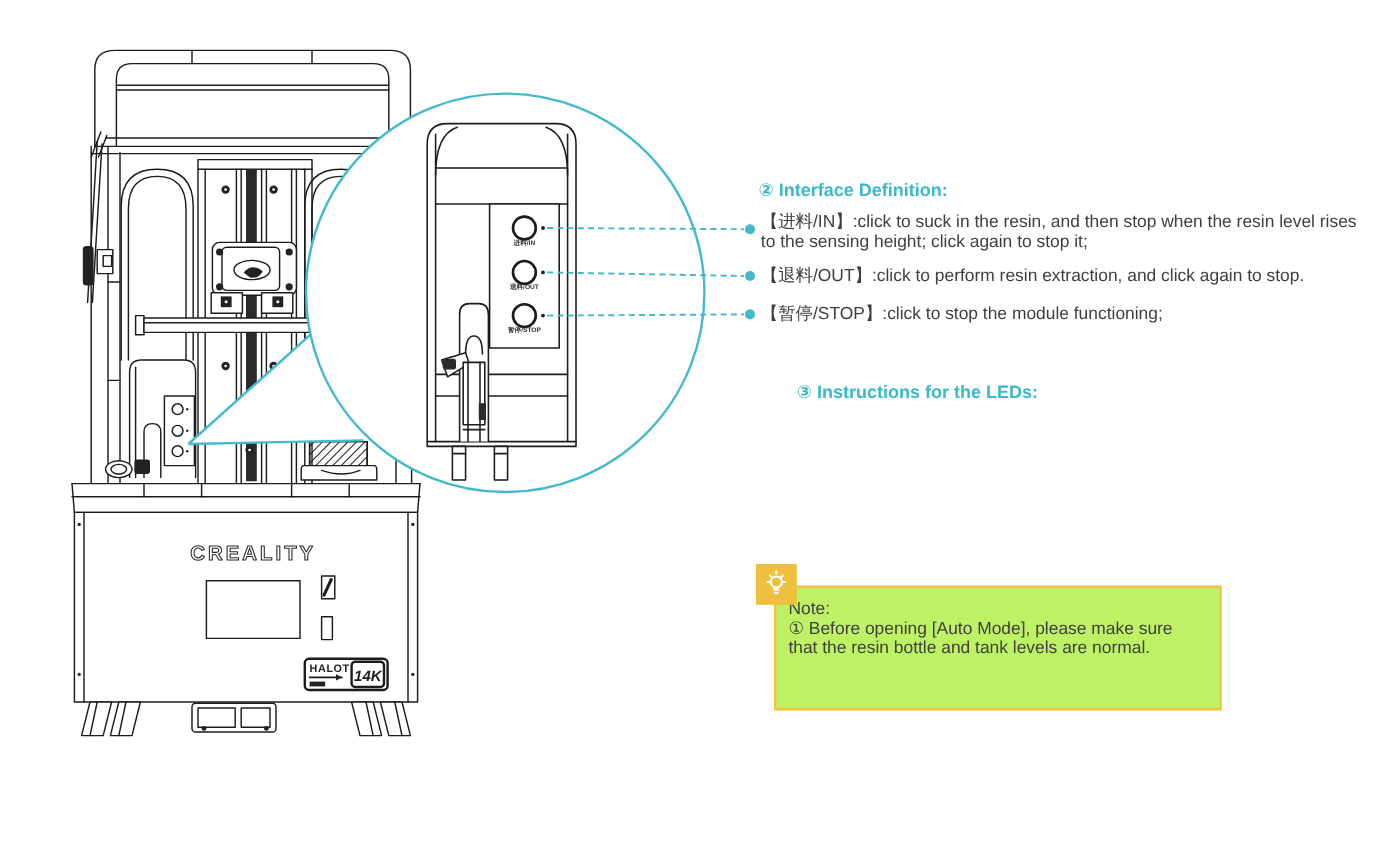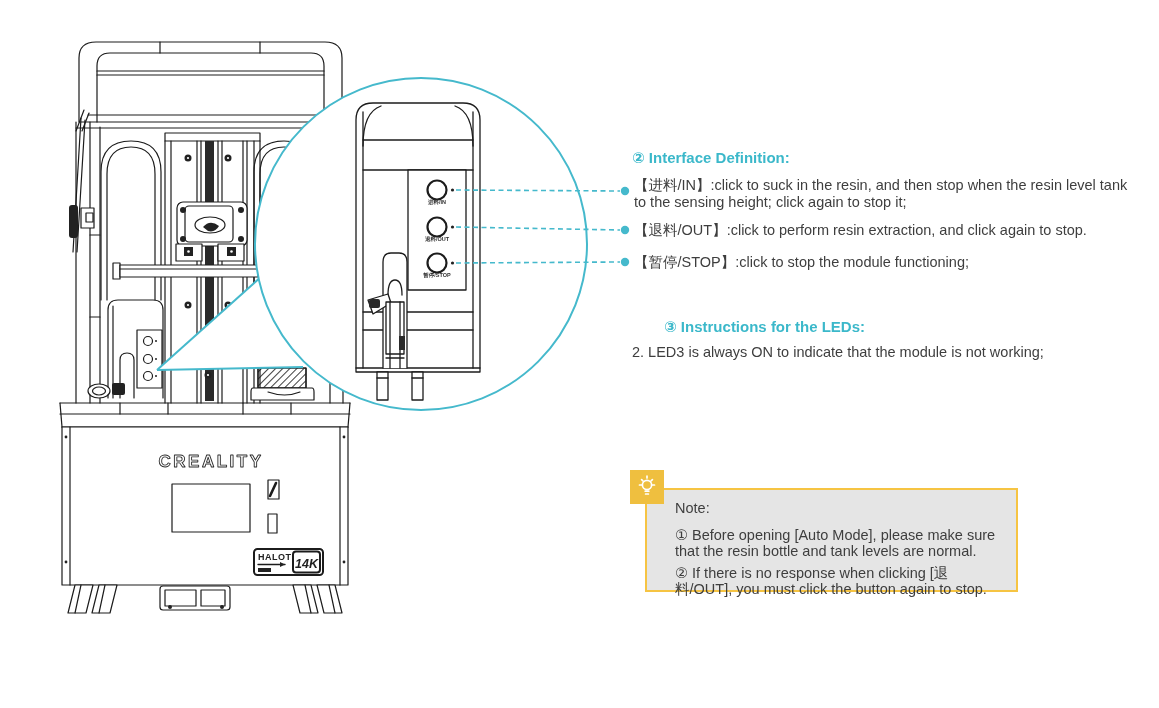--- a/index.html
+++ b/index.html
@@ -2,23 +2,23 @@
 <html><head>
 <meta charset="utf-8">
 <style>
   html,body{margin:0;padding:0;background:#fff;}
   .page{position:relative;width:1159px;height:708px;background:#fff;overflow:hidden;
         font-family:"Liberation Sans","DejaVu Sans",sans-serif;color:#3e3e3e;}
   .abs{position:absolute;}
   .sec-heading{font-size:15px;font-weight:bold;color:#3bb8ca;white-space:nowrap;}
   .body-text{font-size:14.5px;line-height:16.5px;color:#3e3e3e;}
   .led-item{font-size:14.5px;line-height:17px;margin-bottom:9px;color:#3e3e3e;white-space:nowrap;}
-  .note-box{box-sizing:border-box;border:2px solid #f6c443;padding:10px 14px 0 28px;background:#e5e5e5;}
+  .note-box{box-sizing:border-box;border:2px solid #f6c443;padding:10px 14px 0 10px;background:#bef264;}
   .note-title{font-size:14.5px;line-height:16px;color:#3e3e3e;}
-  .note-item{font-size:14.5px;line-height:16px;color:#3e3e3e;margin-top:11px;}
+  .note-item{font-size:14.5px;line-height:16px;color:#3e3e3e;margin-top:0;}
   .note-item + .note-item{margin-top:6px;}
   .note-icon{width:34px;height:34px;background:#efbf3f;display:flex;align-items:center;justify-content:center;z-index:2;}
   svg text{font-family:"Liberation Sans","DejaVu Sans",sans-serif;}
 </style>
 </head>
 <body>
 
 <div class="page">
 
   <svg class="abs" style="left:0;top:0" width="645" height="708" viewBox="0 0 645 708">
@@ -272,36 +272,34 @@
     </g>
     <g fill="#45b9cc">
       <circle cx="625" cy="191" r="4.2"></circle>
       <circle cx="625" cy="230" r="4.2"></circle>
       <circle cx="625" cy="262" r="4.2"></circle>
     </g>
   </svg>
 
   <div class="abs sec-heading" style="left:632px;top:149px">② Interface Definition:</div>
 
-  <div class="abs body-text" style="left:634px;top:177px;width:502px">【进料/IN】:click to suck in the resin, and then stop when the resin level tank to the sensing height; click again to stop it;</div>
+  <div class="abs body-text" style="left:634px;top:177px;width:502px">【进料/IN】:click to suck in the resin, and then stop when the resin level rises to the sensing height; click again to stop it;</div>
 
   <div class="abs body-text" style="left:634px;top:254px;width:510px;white-space:nowrap">【暂停/STOP】:click to stop the module functioning;</div>
 
   <div class="abs body-text" style="left:634px;top:222px;width:510px;white-space:nowrap">【退料/OUT】:click to perform resin extraction, and click again to stop.</div>
 
   <div class="abs sec-heading" style="left:664px;top:318px">③ Instructions for the LEDs:</div>
 
   <div class="abs" style="left:632px;top:344px">
-    <div class="led-item">2. LED3 is always ON to indicate that the module is not working;</div>
   </div>
 
   <div class="abs note-box" style="left:645px;top:488px;width:373px;height:104px">
     <div class="note-title">Note:</div>
     <div class="note-item">① Before opening [Auto Mode], please make sure that the resin bottle and tank levels  are normal.</div>
-    <div class="note-item">② If there is no response when clicking [退料/OUT], you must click the button again to stop.</div>
   </div>
 
   <div class="abs note-icon" style="left:630px;top:470px">
     <svg width="26" height="26" viewBox="0 0 26 26">
       <g stroke="#ffffff" stroke-width="1.7" fill="none" stroke-linecap="round">
         <circle cx="13" cy="11" r="4.6"></circle>
         <line x1="11.2" y1="17.2" x2="14.8" y2="17.2"></line>
         <line x1="11.6" y1="20" x2="14.4" y2="20"></line>
         <line x1="13" y1="2" x2="13" y2="4"></line>
         <line x1="5.5" y1="11" x2="7.5" y2="11"></line>

